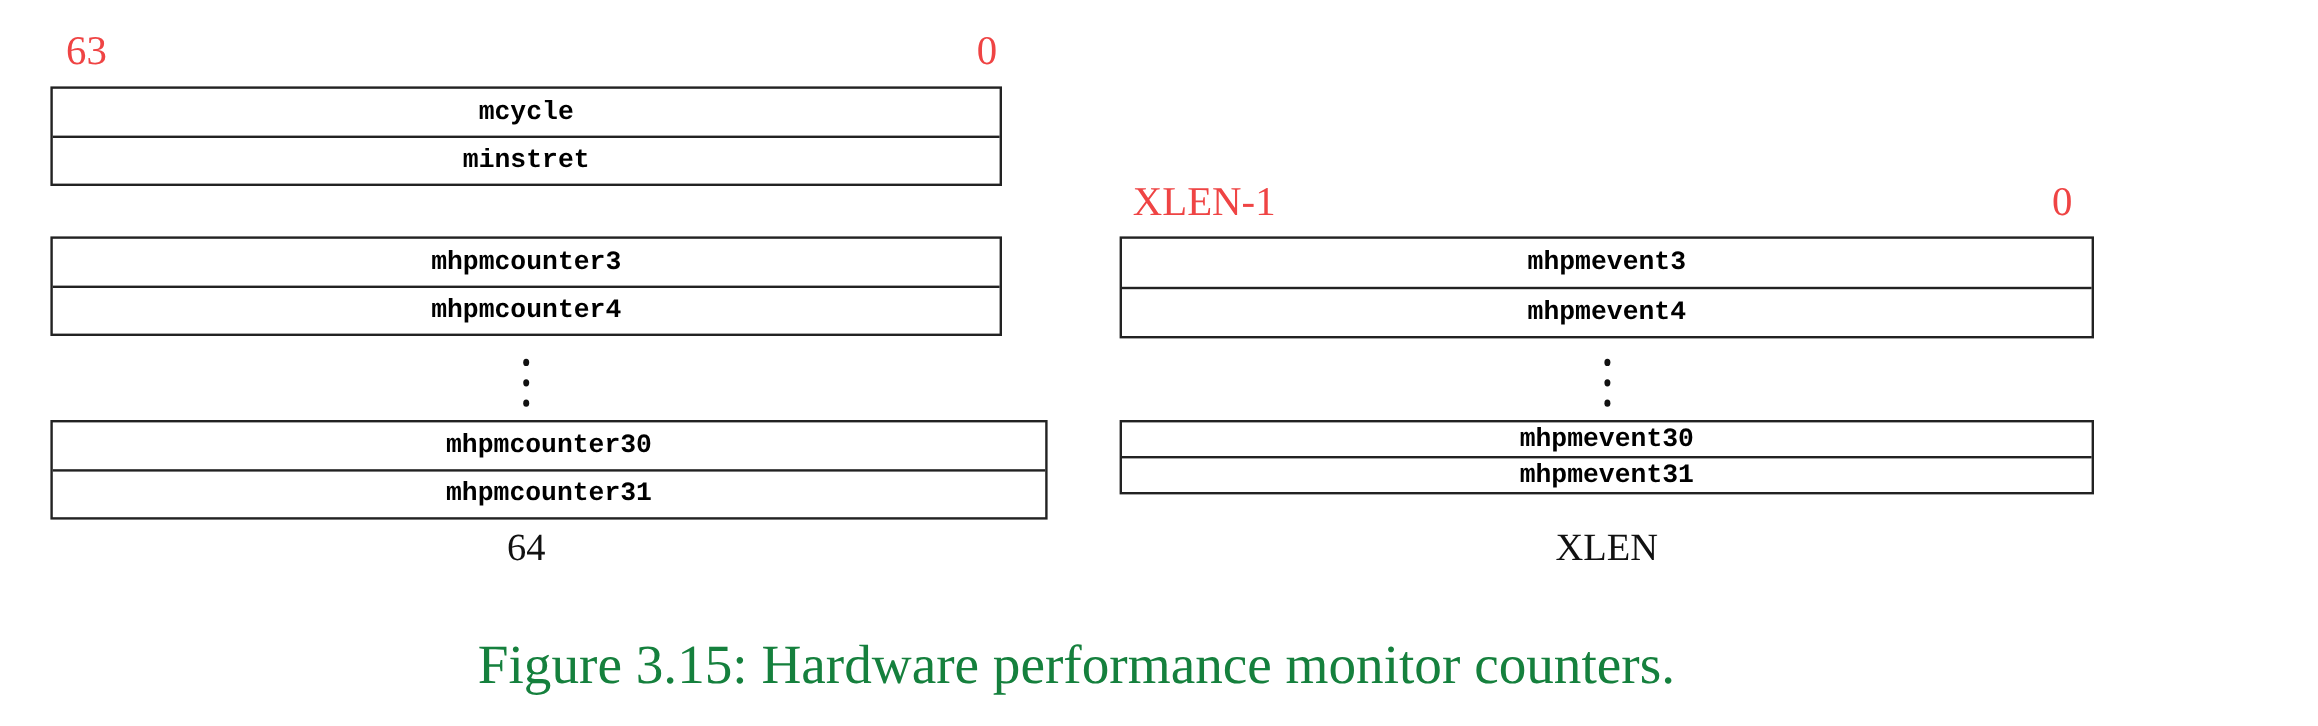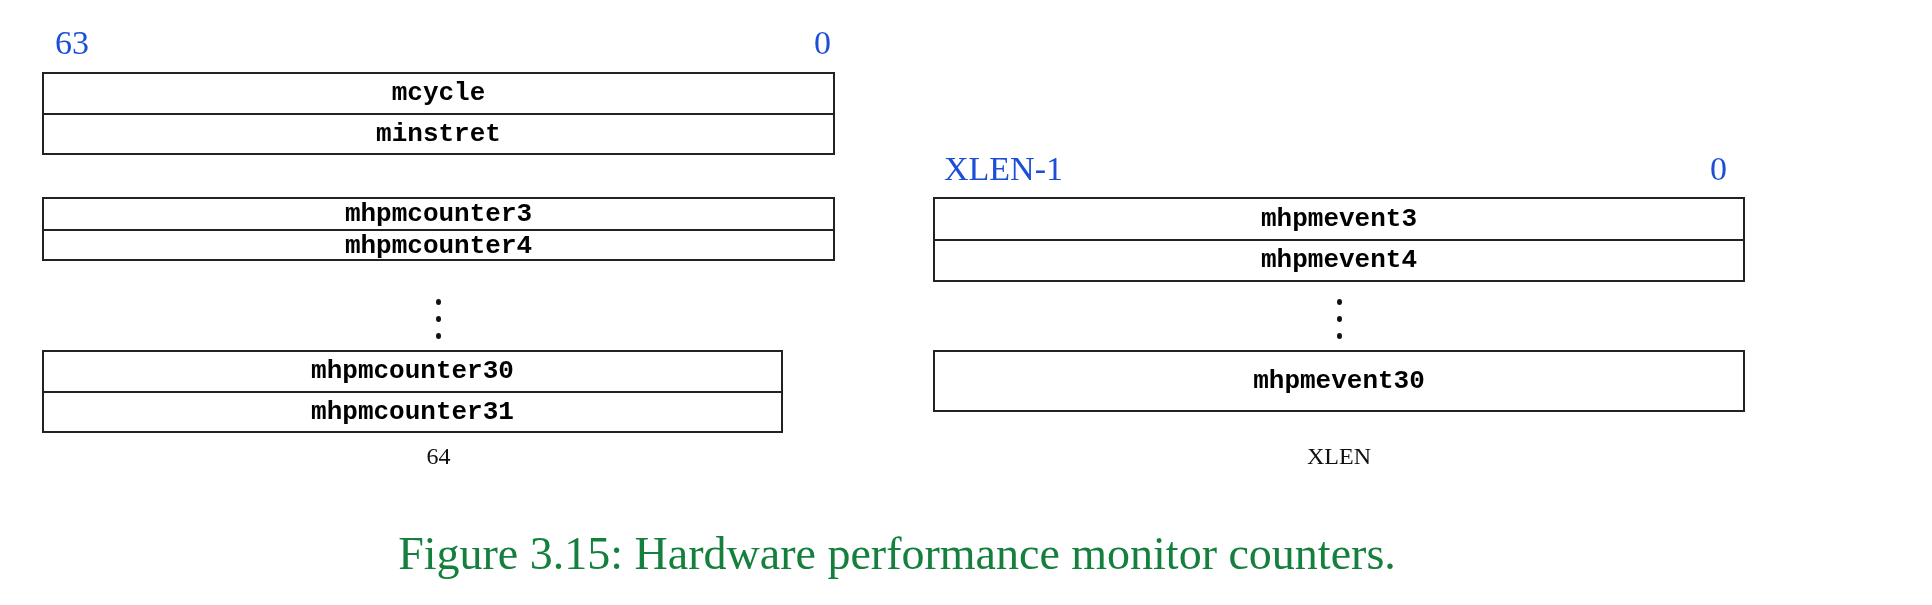--- a/index.html
+++ b/index.html
@@ -16,37 +16,37 @@
     overflow: hidden;
   }
   .bitlabels {
     position: absolute;
     display: flex;
     justify-content: space-between;
     align-items: flex-end;
     font-family: "Liberation Serif", serif;
     font-size: 34px;
     line-height: 34px;
-    color: #1d4ed8;
+    color: #ef4444;
   }
   .regbox {
     position: absolute;
     border: 2px solid #222222;
     background: #ffffff;
     display: flex;
     flex-direction: column;
     box-sizing: border-box;
   }
   .regrow {
     flex: 1;
     display: flex;
     align-items: center;
     justify-content: center;
     font-family: "Liberation Mono", monospace;
-    font-size: 26px;
+    font-size: 22px;
     font-weight: bold;
     color: #000000;
     white-space: nowrap;
   }
   .regrow + .regrow {
     border-top: 2px solid #222222;
   }
   .vdots {
     position: absolute;
     display: flex;
@@ -59,21 +59,21 @@
     display: block;
     width: 5px;
     height: 6px;
     background: #111111;
     border-radius: 50%;
   }
   .widthlabel {
     position: absolute;
     text-align: center;
     font-family: "Liberation Serif", serif;
-    font-size: 24px;
+    font-size: 32px;
     line-height: 34px;
     color: #111111;
   }
   .caption {
     position: absolute;
     text-align: center;
     font-family: "Liberation Serif", serif;
     font-size: 46px;
     line-height: 56px;
     color: #15803d;
@@ -87,32 +87,32 @@
   <div class="bitlabels" style="left:42px; top:26px; width:793px; height:34px; padding:0;">
     <span style="padding-left:13px;">63</span>
     <span style="padding-right:4px;">0</span>
   </div>
 
   <div class="regbox" style="left:42px; top:72px; width:793px; height:83px;">
     <div class="regrow">mcycle</div>
     <div class="regrow">minstret</div>
   </div>
 
-  <div class="regbox" style="left:42px; top:197px; width:793px; height:64px;">
+  <div class="regbox" style="left:42px; top:197px; width:793px; height:83px;">
     <div class="regrow">mhpmcounter3</div>
     <div class="regrow">mhpmcounter4</div>
   </div>
 
   <div class="vdots" style="left:42px; top:297px; width:793px; height:44px;">
     <i></i>
       <i></i>
       <i></i>
   </div>
 
-  <div class="regbox" style="left:42px; top:350px; width:741px; height:83px;">
+  <div class="regbox" style="left:42px; top:350px; width:831px; height:83px;">
     <div class="regrow">mhpmcounter30</div>
     <div class="regrow">mhpmcounter31</div>
   </div>
 
   <div class="widthlabel" style="left:42px; top:439px; width:793px;">64</div>
 
   <div class="bitlabels" style="left:933px; top:152px; width:812px; height:34px; padding:0;">
     <span style="padding-left:11px;font-family:Liberation Serif, serif;">XLEN-1</span>
     <span style="padding-right:18px;">0</span>
   </div>
@@ -123,19 +123,20 @@
   </div>
 
   <div class="vdots" style="left:933px; top:297px; width:812px; height:44px;">
     <i></i>
       <i></i>
       <i></i>
   </div>
 
   <div class="regbox" style="left:933px; top:350px; width:812px; height:62px;">
     <div class="regrow">mhpmevent30</div>
+    <div class="regrow">mhpmevent31</div>
   </div>
 
   <div class="widthlabel" style="left:933px; top:439px; width:812px;">XLEN</div>
 
   <div class="caption" style="left:0px; top:526px; width:1794px;">Figure 3.15: Hardware performance monitor counters.</div>
 
 </div>
 
 </body></html>

